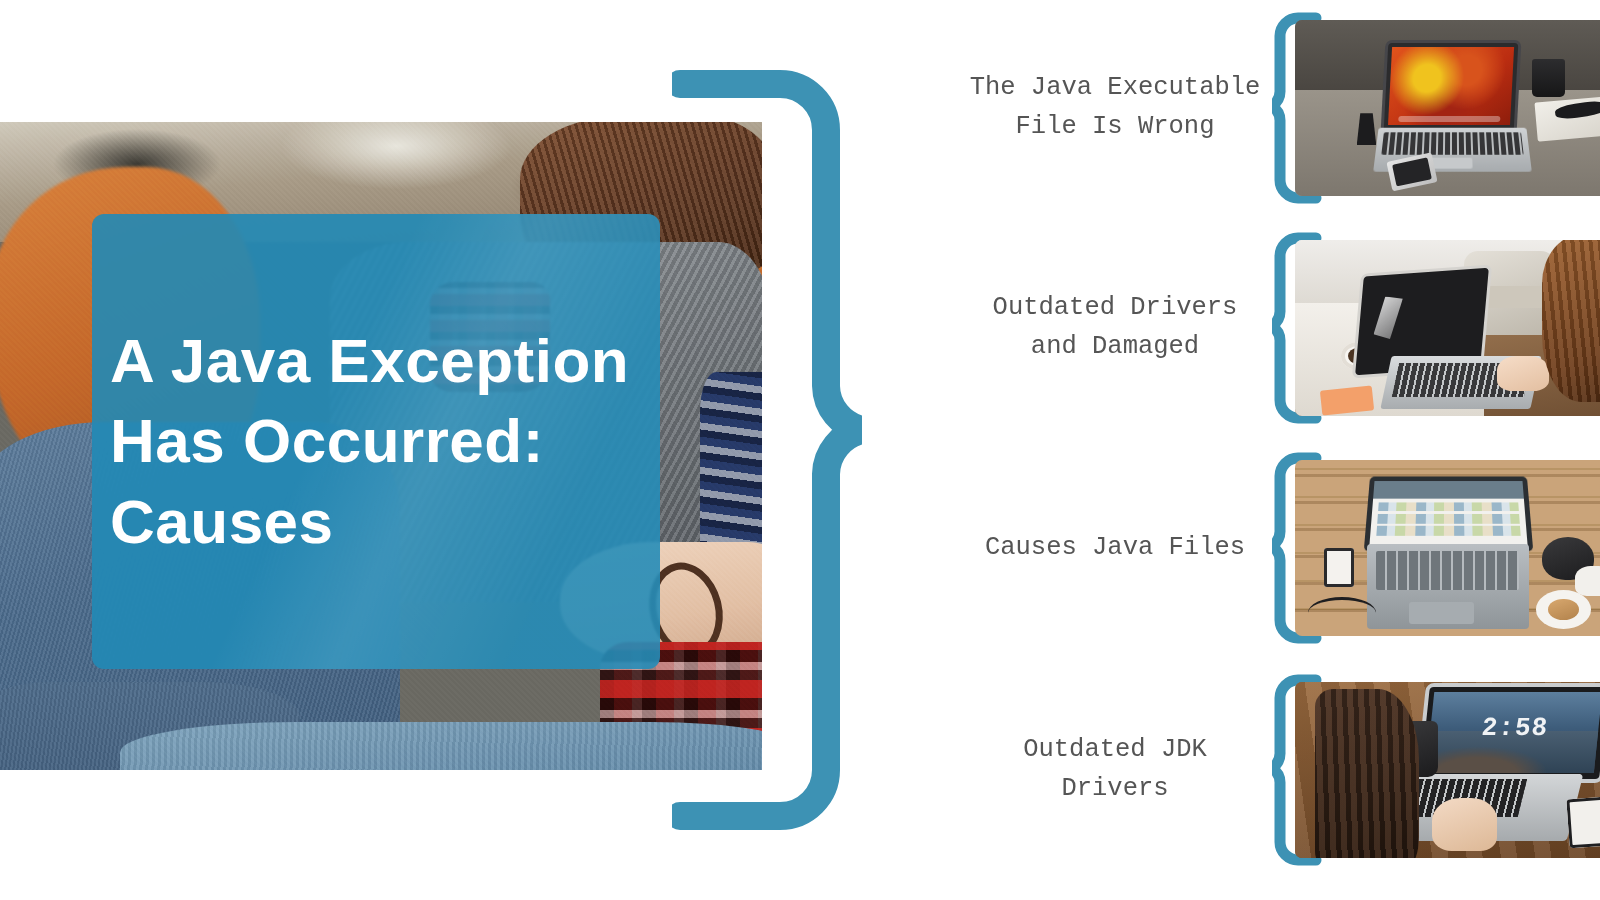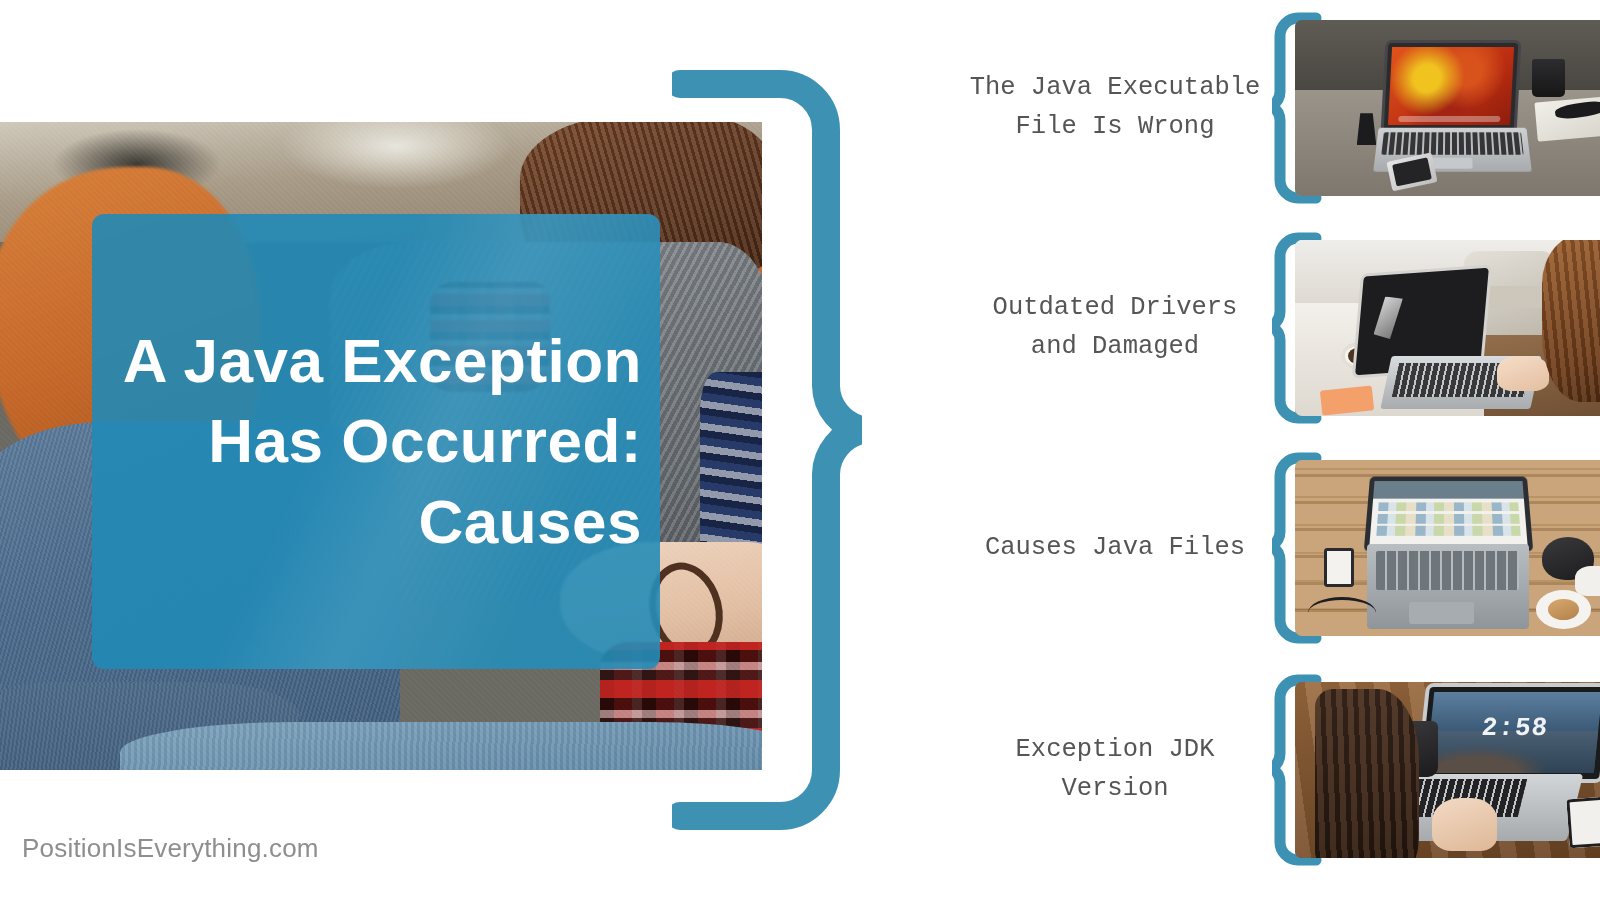--- a/index.html
+++ b/index.html
@@ -131,21 +131,21 @@
     content:""; position:absolute; inset:0; border-radius:12px;
     background:linear-gradient(115deg, rgba(255,255,255,0) 42%, rgba(255,255,255,0.10) 58%, rgba(255,255,255,0.02) 80%);
     pointer-events:none;
   }
   .title-text {
     position:relative; z-index:2;
     color:#ffffff;
     font-size:62px;
     font-weight:bold;
     line-height:1.30;
-    text-align:right;
+    text-align:left;
     letter-spacing:.5px;
     padding:0 18px;
   }
 
   
   .big-brace { position:absolute; left:672px; top:70px; width:190px; height:760px; }
 
   
   .right-list { position:absolute; left:920px; top:0; width:700px; height:760px;font-family:Liberation Mono, monospace; }
   .list-row { position:absolute; left:0; width:700px; height:200px; display:block; }
@@ -360,21 +360,21 @@
           </div>
         <div class="pot"></div>
         <div class="jug"></div>
         <div class="saucer"></div>
         <div class="phone3"></div>
         <div class="specs"></div>
       </div>
     </div>
 
     <div class="list-row" style="top:670px">
-      <div class="row-label">Exception JDK Version</div>
+      <div class="row-label">Outdated JDK Drivers</div>
       <div class="row-brace">
         <svg width="50" height="196" viewBox="0 0 50 196" xmlns="http://www.w3.org/2000/svg" aria-hidden="true">
           <path d="M44 8 H26 a18 18 0 0 0 -18 18 V80 a18 18 0 0 1 -8 16 a18 18 0 0 1 8 16 V170 a18 18 0 0 0 18 18 H44" fill="none" stroke="#3d92b4" stroke-width="11" stroke-linecap="round" stroke-linejoin="round"></path>
         </svg>
       </div>
       <div class="row-thumb t4">
         <div class="wood4"></div>
         <div class="lid4">
           <div class="scr4">
             <div class="rock"></div>
@@ -386,15 +386,14 @@
           </div>
         <div class="mug4"></div>
         <div class="hand4"></div>
         <div class="hair4"></div>
         <div class="phone4"></div>
       </div>
     </div>
 
   </div>
 
-  <div class="watermark">PositionIsEverything.com</div>
 
 </div>
 
 </body></html>

